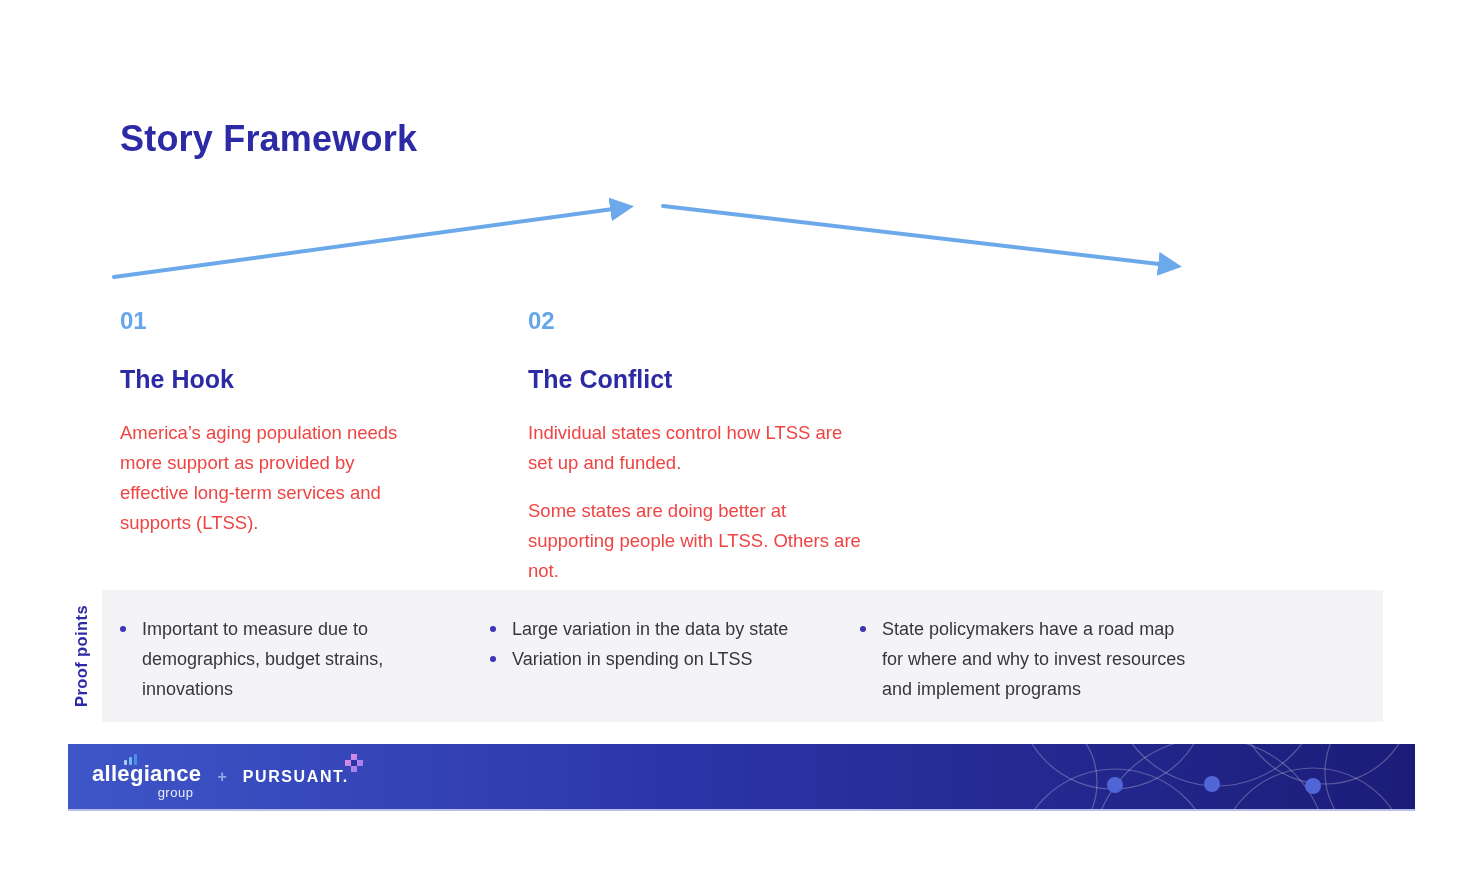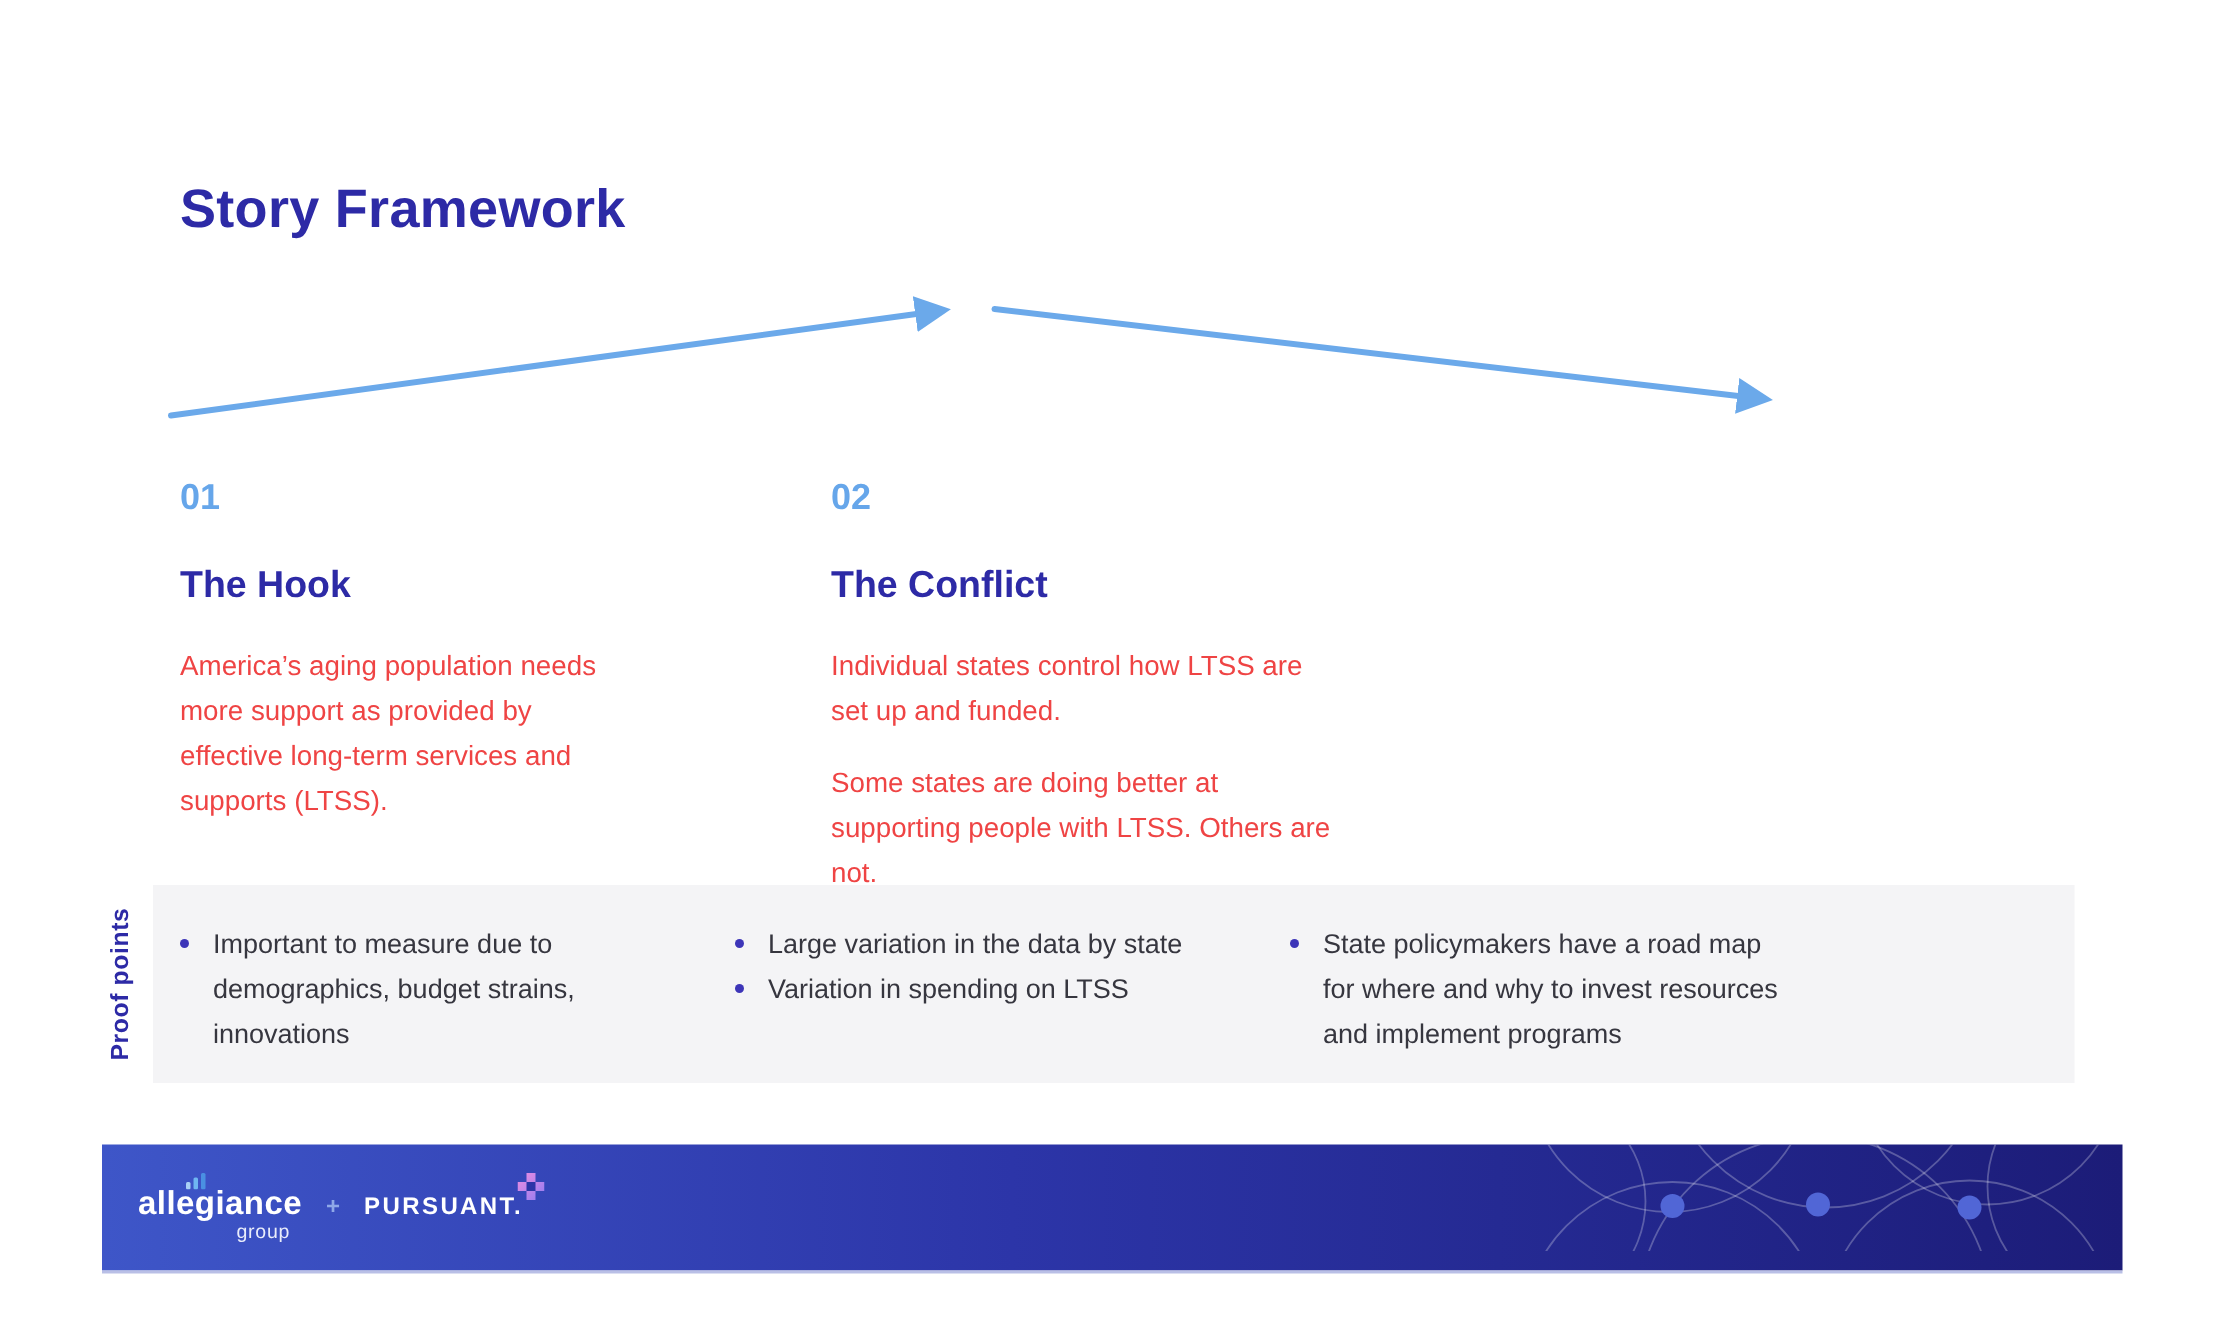--- a/index.html
+++ b/index.html
@@ -14,22 +14,22 @@
   .title {
     position: absolute; left: 120px; top: 118px;
     font-size: 36px; font-weight: 700; color: #2d2aa6; letter-spacing: 0.2px;
   }
 
   
   .arc-svg { position: absolute; left: 100px; top: 190px; width: 1120px; height: 100px; }
 
   
   .steps {
-    position: absolute; left: 120px; top: 318px;
-    display: grid; grid-template-columns: 370px 370px 370px; column-gap: 64px;
+    position: absolute; left: 120px; top: 307px;
+    display: grid; grid-template-columns: 370px 370px 370px; column-gap: 38px;
   }
   .step-number {
     font-size: 24px; font-weight: 700; color: #66a6ea; margin-bottom: 30px;
   }
   .step-heading {
     font-size: 25px; font-weight: 700; color: #2d2aa6; margin-bottom: 24px;
   }
   .step p {
     font-size: 18.5px; line-height: 30px; color: #ef4444; margin-bottom: 18px;
   }
@@ -61,21 +61,21 @@
   .proof-label {
     position: absolute; left: 64px; top: 590px; height: 132px; width: 34px;
     display: flex; align-items: center; justify-content: center;
     writing-mode: vertical-rl; transform: rotate(180deg);
     font-size: 16.5px; font-weight: 700; color: #2d2aa6; letter-spacing: 0.4px;
     white-space: nowrap;
   }
 
   
   .footer {
-    position: absolute; left: 68px; top: 763px; width: 1347px; height: 86px;
+    position: absolute; left: 68px; top: 744px; width: 1347px; height: 67px;
     background: linear-gradient(90deg, #3e56c8 0%, #2c35a8 45%, #1c1c78 100%);
     border-bottom: 2px solid #b9bfe6;
     overflow: hidden;
     display: flex; align-items: center;
   }
   .network-svg { position: absolute; right: 0; top: 0; height: 71px; width: 420px; }
 
   .brandbar {
     position: relative; display: flex; align-items: center; margin-left: 24px; z-index: 2;
   }

